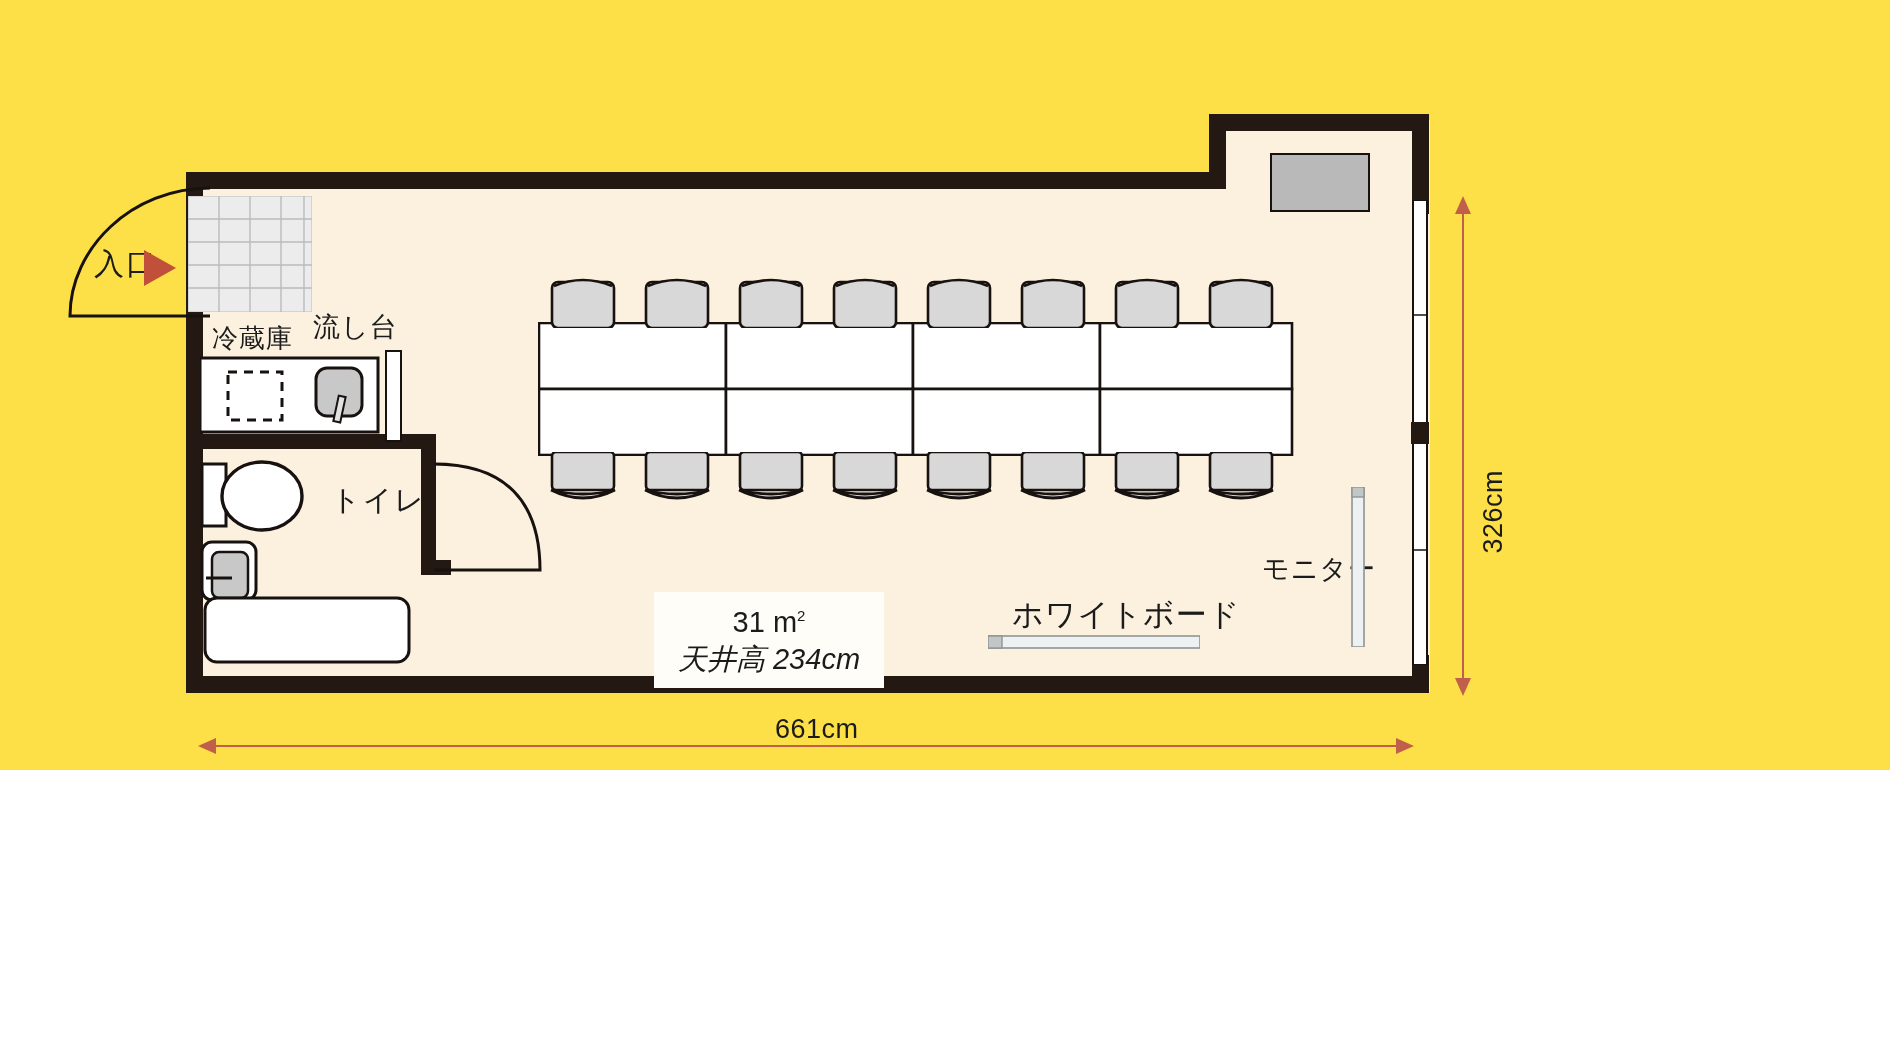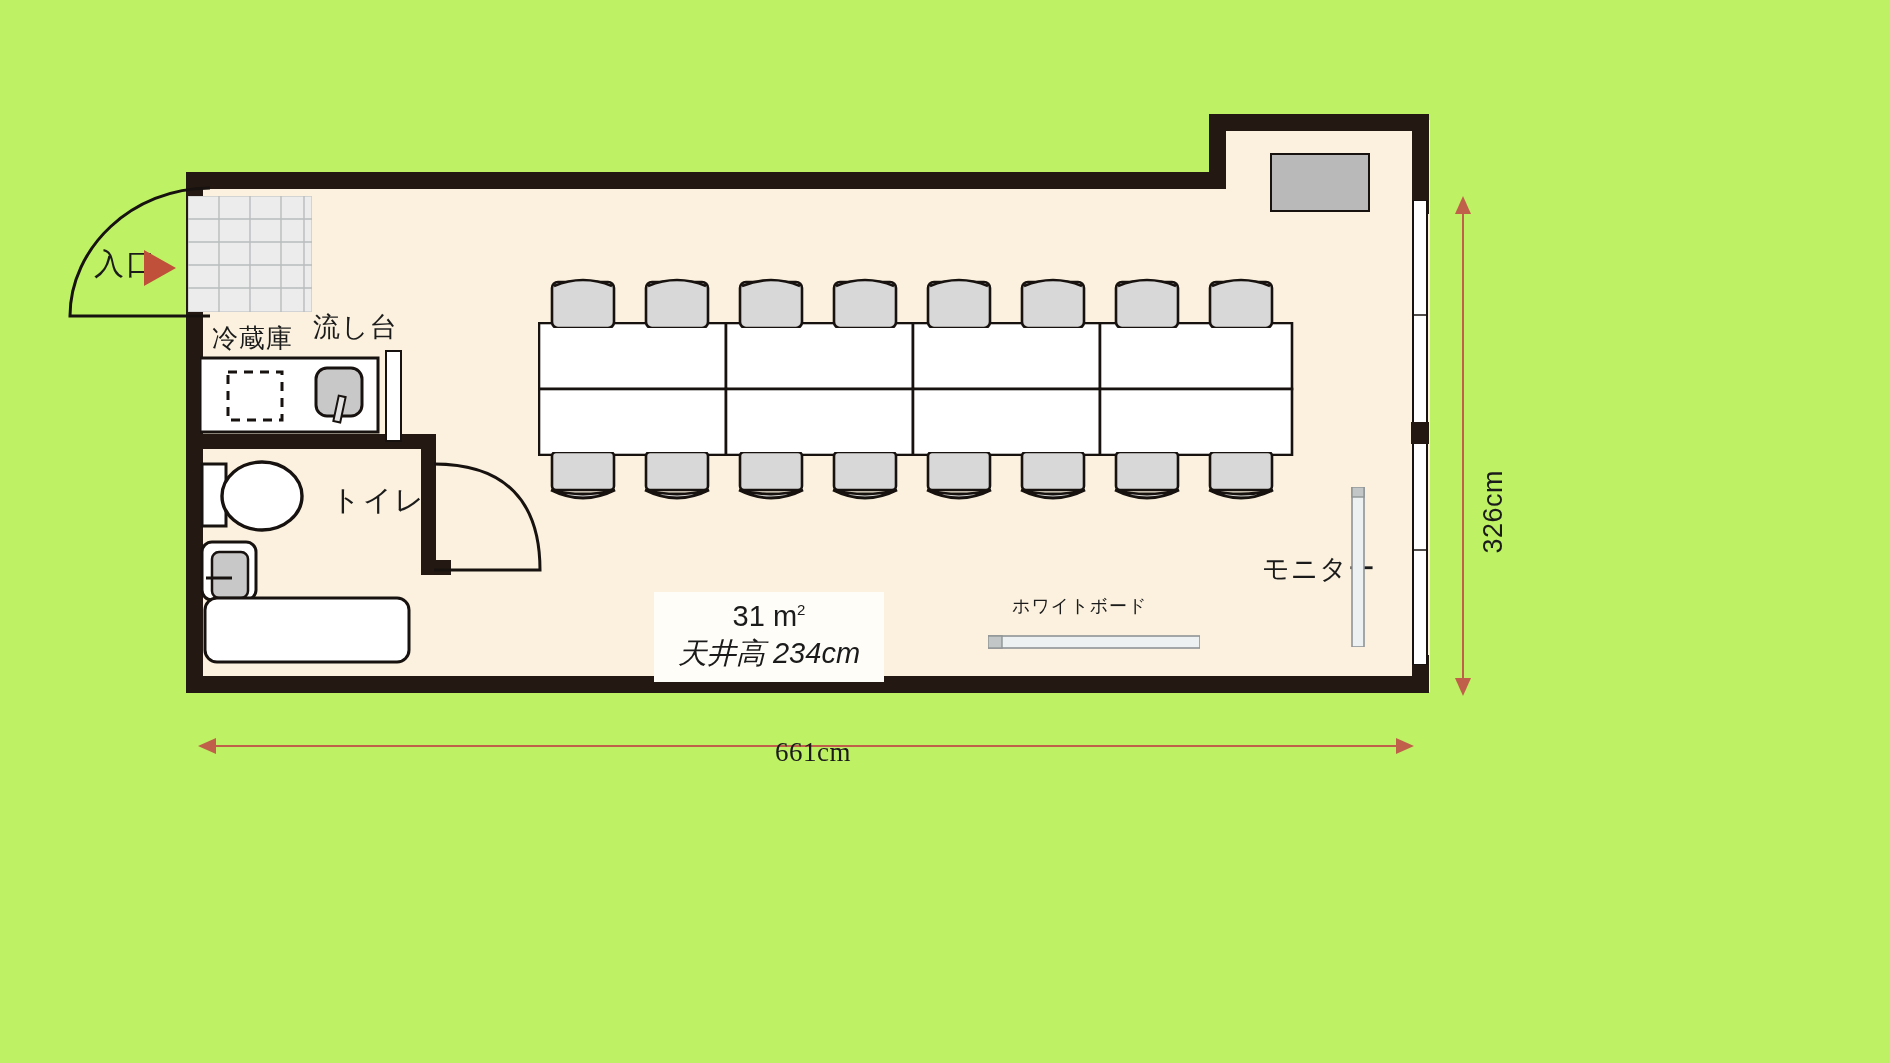--- a/index.html
+++ b/index.html
@@ -1,18 +1,18 @@
 <!DOCTYPE html>
 <html><head>
 <meta charset="utf-8">
 <style>
   html,body{margin:0;padding:0;background:#ffffff;}
   body{width:1890px;height:1063px;overflow:hidden;
        font-family:"Liberation Sans","DejaVu Sans",sans-serif;}
-  #stage{position:relative;width:1890px;height:1063px;background:#bef264;}
+  #stage{position:relative;width:1890px;height:770px;background:#fde047;}
 
   .abs{position:absolute;}
 
   
   .floor{background:#fbf1de;}
 
   
   .wall{background:#241813;}
 
   
@@ -20,21 +20,21 @@
        font-family:"Liberation Sans","DejaVu Sans",sans-serif;}
 
   
   .ink{stroke:#17120f;fill:none;}
 
   
   .dim-line{background:#c0604a;position:absolute;}
   .dim-text{position:absolute;color:#1b1b1b;font-size:27px;letter-spacing:.5px;}
 
   
-  #area-box{background:#fffdf7;padding:6px 16px 10px 16px;text-align:center;
+  #area-box{background:#fffdf7;padding:12px 16px 10px 16px;text-align:center;
             line-height:1.28;color:#1b1b1b;}
   #area-box .l1{font-size:29px;}
   #area-box .l2{font-size:29px;font-style:italic;}
   sup{font-size:15px;vertical-align:super;}
 </style>
 </head>
 <body>
 
 <div id="stage">
 
@@ -216,21 +216,21 @@
     </g>
   </svg>
 
   <div class="abs" id="area-box" style="left:654px;top:592px;width:198px;">
     <div class="l1">
       <span>31</span>&nbsp;m<sup>2</sup>
     </div>
     <div class="l2">天井高 234cm</div>
   </div>
 
-  <div class="lbl" style="left:1012px;top:594px;font-size:18px;letter-spacing:1px;">ホワイトボード</div>
+  <div class="lbl" style="left:1012px;top:594px;font-size:31px;letter-spacing:1px;">ホワイトボード</div>
   <svg class="abs" style="left:988px;top:634px;width:212px;height:18px;" viewBox="0 0 212 18">
     <rect x="0" y="2" width="212" height="12" fill="#eef1f2" stroke="#8f9496" stroke-width="1.6"></rect>
     <rect x="0" y="2" width="14" height="12" fill="#c3c6c7" stroke="#8f9496" stroke-width="1.4"></rect>
   </svg>
 
   <div class="lbl" style="left:1262px;top:551px;font-size:27px;letter-spacing:1px;">モニター</div>
   <svg class="abs" style="left:1350px;top:487px;width:18px;height:160px;" viewBox="0 0 18 160">
     <rect x="2" y="0" width="12" height="160" fill="#eef1f2" stroke="#8f9496" stroke-width="1.6"></rect>
     <rect x="2" y="0" width="12" height="10" fill="#c3c6c7" stroke="#8f9496" stroke-width="1.4"></rect>
   </svg>
@@ -240,15 +240,15 @@
     <polygon points="11,0 19,18 3,18" fill="#c0604a"></polygon>
     <polygon points="11,500 19,482 3,482" fill="#c0604a"></polygon>
   </svg>
   <div class="dim-text" style="left:1478px;top:470px;writing-mode:vertical-rl;transform:rotate(180deg);">326cm</div>
 
   <div class="abs dim-line" style="left:208px;top:745px;width:1196px;height:2px;"></div>
   <svg class="abs" style="left:198px;top:735px;width:1216px;height:22px;" viewBox="0 0 1216 22">
     <polygon points="0,11 18,3 18,19" fill="#c0604a"></polygon>
     <polygon points="1216,11 1198,3 1198,19" fill="#c0604a"></polygon>
   </svg>
-  <div class="dim-text" style="left:775px;top:737px;font-family:Liberation Serif, serif;">661cm</div>
+  <div class="dim-text" style="left:775px;top:714px;">661cm</div>
 
 </div>
 
 </body></html>

